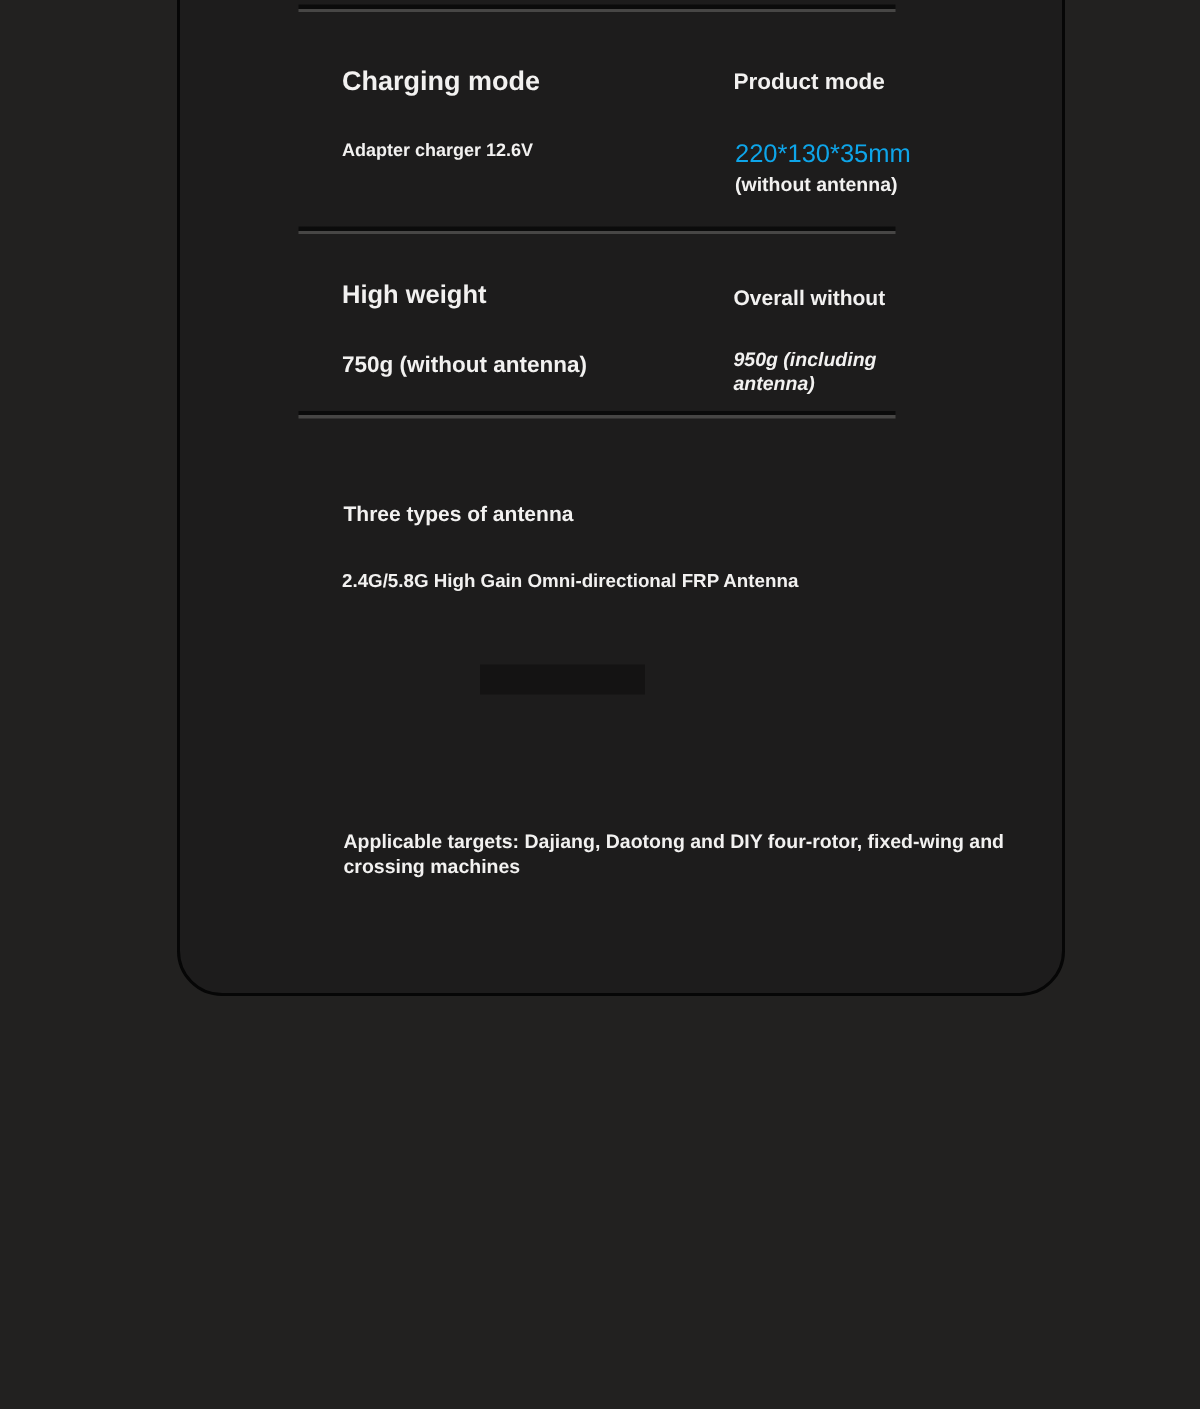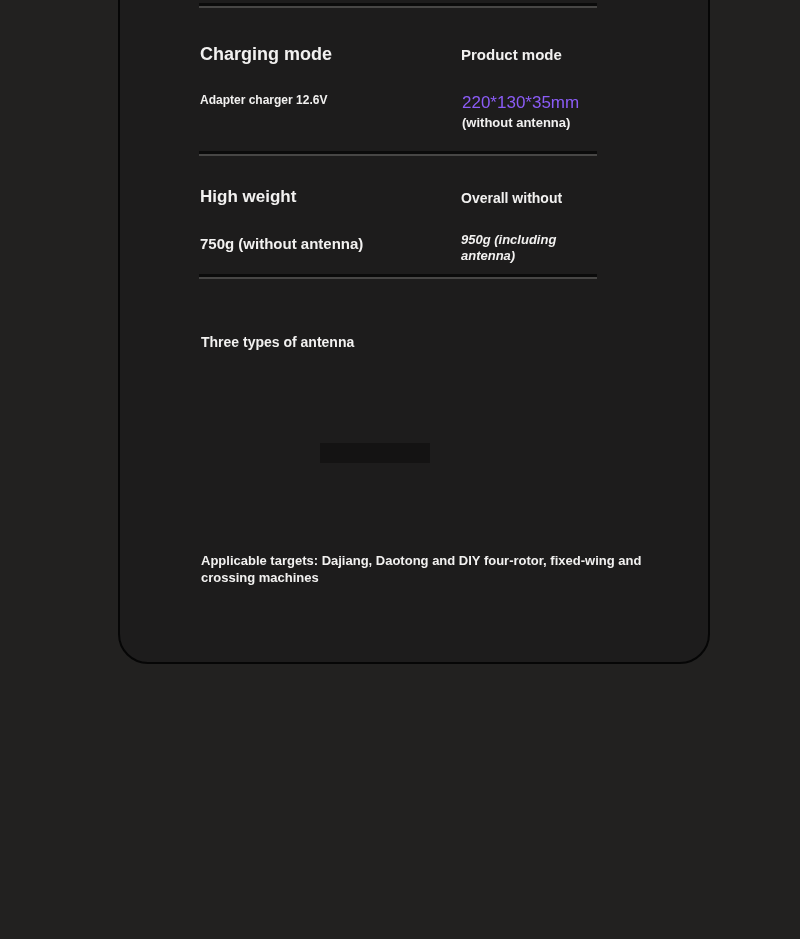--- a/index.html
+++ b/index.html
@@ -23,26 +23,26 @@
     border: 2px solid #060606;
     border-radius: 30px;
   }
   .divider {
     position: absolute;
     left: 199px;
     width: 398px;
     height: 5px;
     background: linear-gradient(to bottom, #0b0b0b 0%, #0b0b0b 60%, #474645 60%, #474645 100%);
   }
-  .txt { position: absolute; font-weight: 700; line-height: 1.2; }
+  .txt { position: absolute; font-weight: 700; line-height: 1.2; margin-left: 28px; }
   .label-lg   { font-size: 18px; }
   .label-md   { font-size: 15px; }
   .value-md   { font-size: 12px; }
   .value-lg   { font-size: 15px; }
-  .value-gray { font-size: 17px; font-weight: 400; color: #8b5cf6; }
+  .value-gray { font-size: 17px; font-weight: 400; color: #0ea5e9; }
   .value-note { font-size: 13px; }
   .value-wrap { font-size: 13px; width: 118px; line-height: 16px; font-style: italic; }
   .sec-title  { font-size: 14px; }
   .sec-sub    { font-size: 12.5px; }
   .sec-para   { font-size: 14px; width: 312px; line-height: 17px; }
   .targets    { font-size: 13px; width: 482px; line-height: 17px; }
   .shade-rect {
     position: absolute;
     left: 320px;
     top: 443px;
@@ -67,17 +67,18 @@
   <div class="txt value-md" style="left:200px; top:93px;">Adapter charger 12.6V</div>
   <div class="txt value-gray" style="left:462px; top:93px;">220*130*35mm</div>
   <div class="txt value-note" style="left:462px; top:115px;">(without antenna)</div>
 
   <div class="txt label-lg" style="left:200px; top:187px; font-size:17px;">High weight</div>
   <div class="txt label-md" style="left:461px; top:190px; font-size:14px;">Overall without</div>
   <div class="txt value-lg" style="left:200px; top:235px;">750g (without antenna)</div>
   <div class="txt value-wrap" style="left:461px; top:232px;">950g (including antenna)</div>
 
   <div class="txt sec-title" style="left:201px; top:334px;">Three types of antenna</div>
+  <div class="txt sec-sub" style="left:200px; top:380px;">2.4G/5.8G High Gain Omni-directional FRP Antenna</div>
   <div class="shade-rect"></div>
 
   <div class="txt targets" style="left:201px; top:552px;">Applicable targets: Dajiang, Daotong and DIY four-rotor, fixed-wing and crossing machines</div>
 
 </div>
 
 </body></html>

